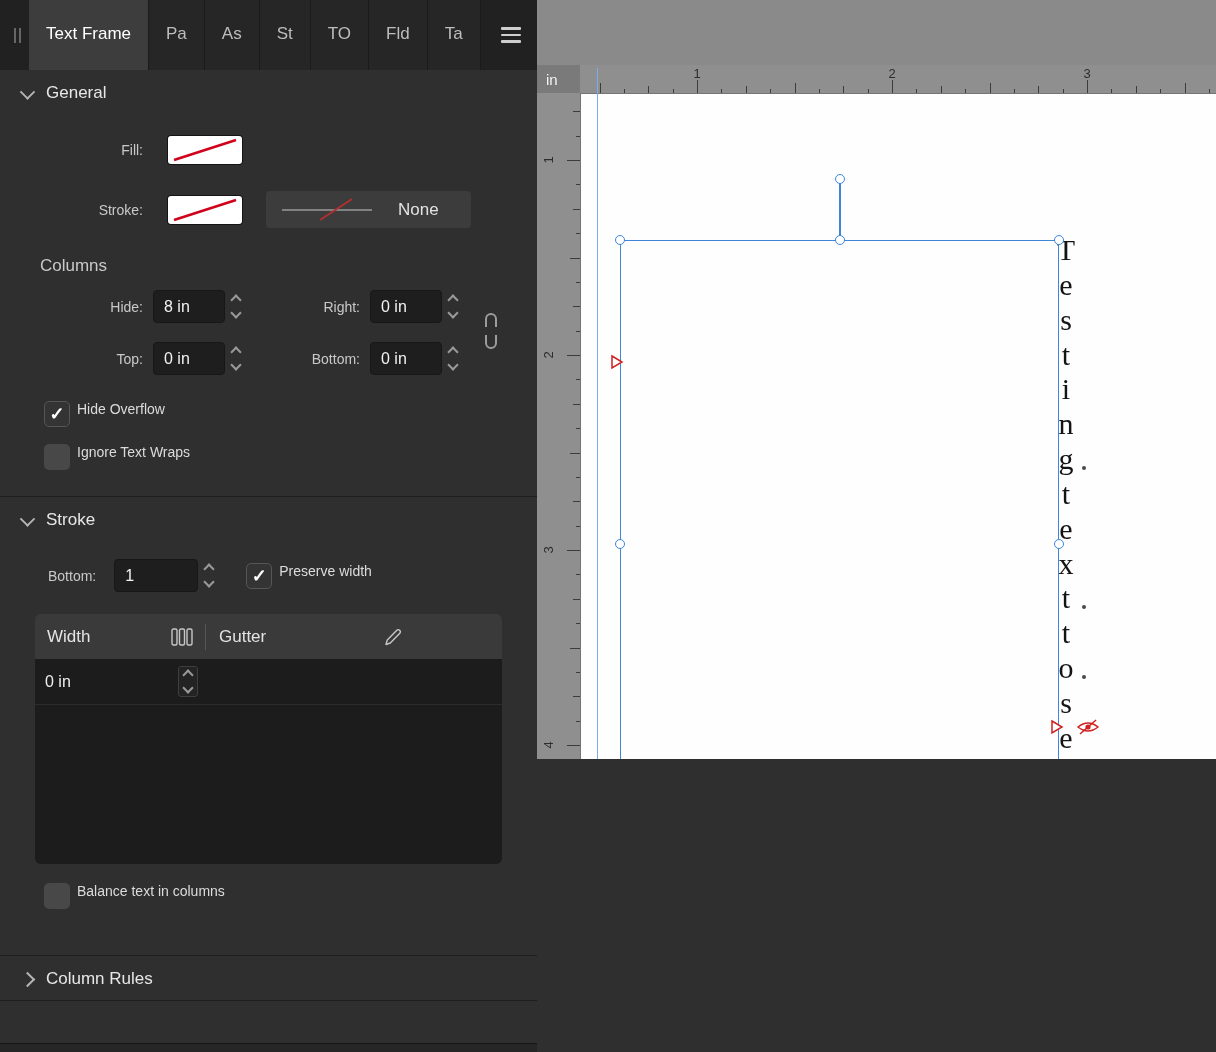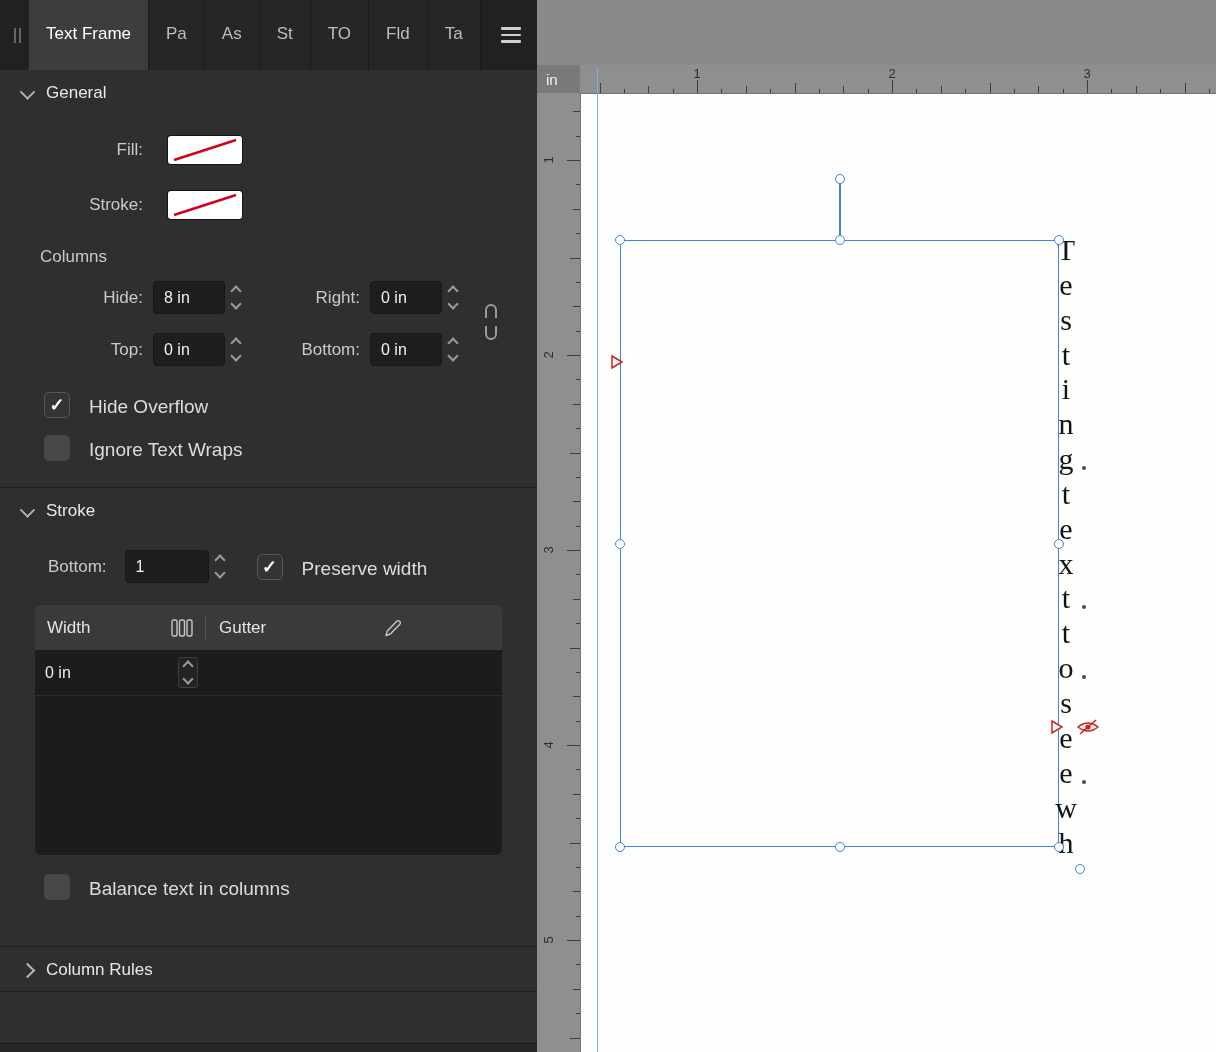--- a/index.html
+++ b/index.html
@@ -16,21 +16,21 @@
   .tab.active{background:#3d3d3d;color:#fff}
   .tabmenu{align-self:center;margin-left:14px;display:flex;flex-direction:column;gap:4px;padding:6px}
   .tabmenu i{width:20px;height:2.5px;background:#cfcfcf;border-radius:1px}
 
   .section{border-top:1px solid #1e1e1e}
   .sec-header{display:flex;align-items:center;gap:13px;padding:13px 0 11px 22px;font-size:17px;color:#e7e7e7}
   .chev{width:9px;height:9px;border:solid #b4b4b4;border-width:0 2px 2px 0;transform:rotate(45deg) translate(-1px,-1px)}
   .chev.right{transform:rotate(-45deg)}
 
   .row{display:flex;align-items:center}
-  .lbl{font-size:17px;color:#c9c9c9}
+  .lbl{font-size:14px;color:#c9c9c9}
   .lab-l{width:143px;text-align:right}
   .lab-r{width:104px;text-align:right}
 
   .swatch{width:74px;height:28px;background:#fff;border-radius:3px;margin-left:25px;position:relative;overflow:hidden;box-shadow:0 0 0 1px #141414}
   .swatch svg{position:absolute;inset:0}
 
   .fill-row{margin-top:22px}
   .stroke-row{margin-top:27px}
   .stroke-style-btn{margin-left:24px;width:205px;height:37px;background:#3c3c3c;border-radius:4px;display:flex;align-items:center;padding:0 14px 0 10px;box-sizing:border-box}
   .stroke-style-btn .prev{flex:0 0 100px;height:37px}
@@ -42,21 +42,21 @@
   .field{height:33px;background:#1e1e1e;border:1px solid #171717;border-radius:4px;display:flex;align-items:center;padding-left:10px;font-size:16px;color:#f2f2f2;box-sizing:border-box}
   .f72{width:72px}.f84{width:84px}
   .ins-row .field{margin-left:10px}
   .lab-r{margin-left:14px}
   .stp{display:inline-flex;flex-direction:column;justify-content:center;gap:5px;margin-left:5px;padding:2px}
   .stp i{display:block;width:6px;height:6px;border:solid #9a9a9a;border-width:2px 2px 0 0;transform:rotate(-45deg)}
   .stp i.dn{transform:rotate(135deg)}
   .stp.boxed{border:1px solid #3e3e3e;border-radius:3px;background:#232323;padding:4px 5px}
   .linkicon{position:absolute;right:38px;top:50%;transform:translateY(-50%)}
 
-  .check{display:flex;align-items:flex-end;gap:19px;font-size:19px;color:#dcdcdc;margin:17px 0 0 44px}
+  .check{display:flex;align-items:flex-start;gap:7px;font-size:14px;color:#dcdcdc;margin:17px 0 0 44px}
   .box{width:26px;height:26px;border-radius:5px;background:#484848;display:flex;align-items:center;justify-content:center;flex:0 0 auto}
   .box.checked{background:#343434;border:1px solid #565656;box-sizing:border-box}
   .box.checked::after{content:"\2713";color:#fff;font-size:18px;font-weight:bold}
 
   .sec-general{padding-bottom:26px;border-top:none}
   .sec-columns{padding-bottom:22px}
   .columns-row{margin:18px 0 0 48px}
   .columns-row .field{margin-left:18px}
   .columns-row .check{margin:0 0 0 31px}
 
@@ -69,21 +69,21 @@
   .hc-right .g-lbl{margin-left:13px}
   .hc-right svg{margin-left:auto;margin-right:86px}
   .col-body{height:205px;background:#1c1c1c;border-radius:0 0 6px 6px}
   .col-row{height:45px;display:flex;align-items:center;border-bottom:1px solid #2c2c2c;padding-left:10px}
   .col-row .cellval{width:128px;font-size:16px;color:#eee}
 
   .sec-cr{margin-top:24px}
   .panel-bottom{position:absolute;left:0;bottom:0;width:537px;height:8px;background:#262626;border-top:1px solid #161616}
 
   
-  .canvas{position:absolute;left:537px;top:0;width:679px;height:1052px;background:#eab308;overflow:hidden}
+  .canvas{position:absolute;left:537px;top:0;width:679px;height:759px;background:#eab308;overflow:hidden}
   .pasteboard{position:absolute;left:0;top:0;width:679px;height:65px;background:#8a8a8a;border-bottom:1px solid #7b7b7b}
   .corner{position:absolute;left:0;top:65px;width:43px;height:28px;background:#7a7a7a;color:#f3f3f3;font-size:15px;display:flex;align-items:center;padding-left:9px;box-sizing:border-box;z-index:6}
   .hruler{position:absolute;left:43px;top:65px;width:636px;height:28px;background:#8f8f8f;border-bottom:1px solid #747474;overflow:hidden;z-index:5}
   .vruler{position:absolute;left:0;top:93px;width:43px;height:959px;background:#8f8f8f;border-right:1px solid #747474;overflow:hidden;z-index:5}
   .tk{position:absolute;background:#3c3c3c}
   .tk.h8{bottom:0;width:1px;height:13px}.tk.h4{bottom:0;width:1px;height:10px}
   .tk.h2{bottom:0;width:1px;height:7px}.tk.h1{bottom:0;width:1px;height:4px}
   .tk.v8{right:0;height:1px;width:13px}.tk.v4{right:0;height:1px;width:10px}
   .tk.v2{right:0;height:1px;width:7px}.tk.v1{right:0;height:1px;width:4px}
   .hnum{position:absolute;top:1px;transform:translateX(-50%);font-size:13px;color:#2d2d2d}
@@ -140,20 +140,27 @@
           </svg>
       </div>
     </div>
 
     <div class="row stroke-row">
       <span class="lbl lab-l">Stroke:</span>
       <div class="swatch">
         <svg viewBox="0 0 74 28">
             <line x1="6" y1="24" x2="68" y2="4" stroke="#d0021b" stroke-width="2.6"></line>
           </svg>
+      </div>
+      <div class="stroke-style-btn">
+        <svg class="prev" viewBox="0 0 100 37">
+          <line x1="6" y1="19" x2="96" y2="19" stroke="#9a9a9a" stroke-width="1.5"></line>
+          <line x1="44" y1="29" x2="76" y2="8" stroke="#b03030" stroke-width="2"></line>
+        </svg>
+        <span class="txt">None</span>
       </div>
     </div>
 
     <div class="insets-title">Columns</div>
     <div class="insets">
       <div class="ins-row">
         <span class="lbl lab-l">Hide:</span>
         <div class="field f72">
             <span>8 in</span>
           </div>

